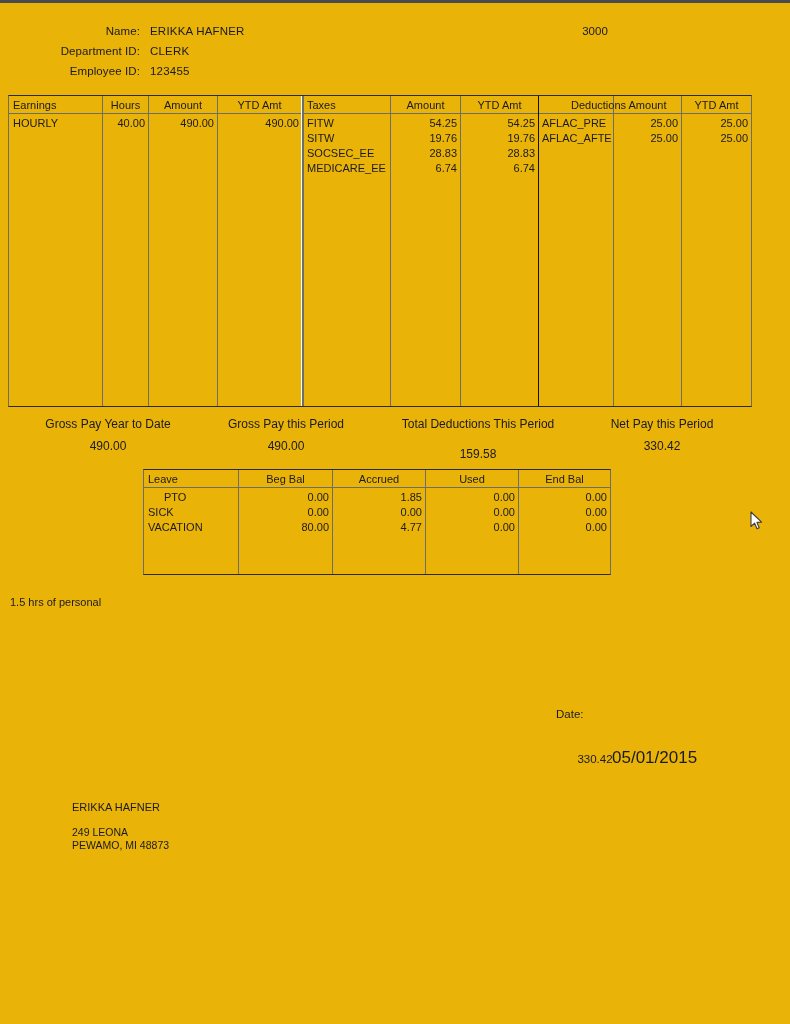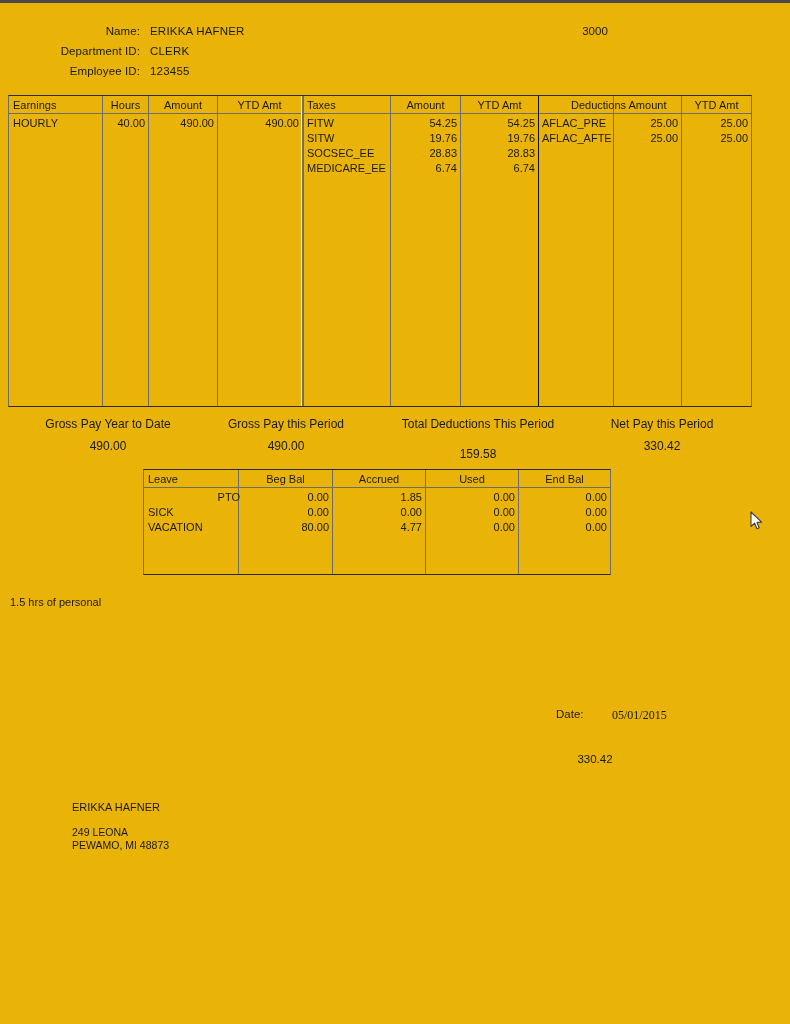--- a/index.html
+++ b/index.html
@@ -166,23 +166,22 @@
   
   #check-date-label {
     position: absolute;
     left: 556px;
     top: 705px;
     font-size: 11.5px;
   }
   #check-date-value {
     position: absolute;
     left: 612px;
-    top: 705px;
-    font-size: 12px;
-    font-family: Liberation Serif, serif;
+    top: 745px;
+    font-size: 17px;
   }
   #check-amount {
     position: absolute;
     left: 540px;
     top: 750px;
     width: 110px;
     text-align: center;
     font-size: 11.5px;
   }
   #amount-words {
@@ -324,21 +323,21 @@
     <div class="vline" style="left:188px;"></div>
     <div class="vline" style="left:281px;"></div>
     <div class="vline" style="left:374px;"></div>
 
     <div class="cell hdr left" style="left:4px;  width:88px;">Leave</div>
     <div class="cell hdr center" style="left:95px; width:93px;">Beg Bal</div>
     <div class="cell hdr center" style="left:189px;width:92px;">Accrued</div>
     <div class="cell hdr center" style="left:282px;width:92px;">Used</div>
     <div class="cell hdr center" style="left:375px;width:91px;">End Bal</div>
 
-    <div class="cell left" style="top:20px;left:8px;  width:88px;text-align:right;">PTO</div>
+    <div class="cell left" style="top:20px;left:20px;  width:88px;">PTO</div>
     <div class="cell right" style="top:20px;left:95px; width:90px;">0.00</div>
     <div class="cell right" style="top:20px;left:189px;width:89px;">1.85</div>
     <div class="cell right" style="top:20px;left:282px;width:89px;">0.00</div>
     <div class="cell right" style="top:20px;left:375px;width:88px;">0.00</div>
 
     <div class="cell left" style="top:35px;left:4px;  width:88px;">SICK</div>
     <div class="cell right" style="top:35px;left:95px; width:90px;">0.00</div>
     <div class="cell right" style="top:35px;left:189px;width:89px;">0.00</div>
     <div class="cell right" style="top:35px;left:282px;width:89px;">0.00</div>
     <div class="cell right" style="top:35px;left:375px;width:88px;">0.00</div>

